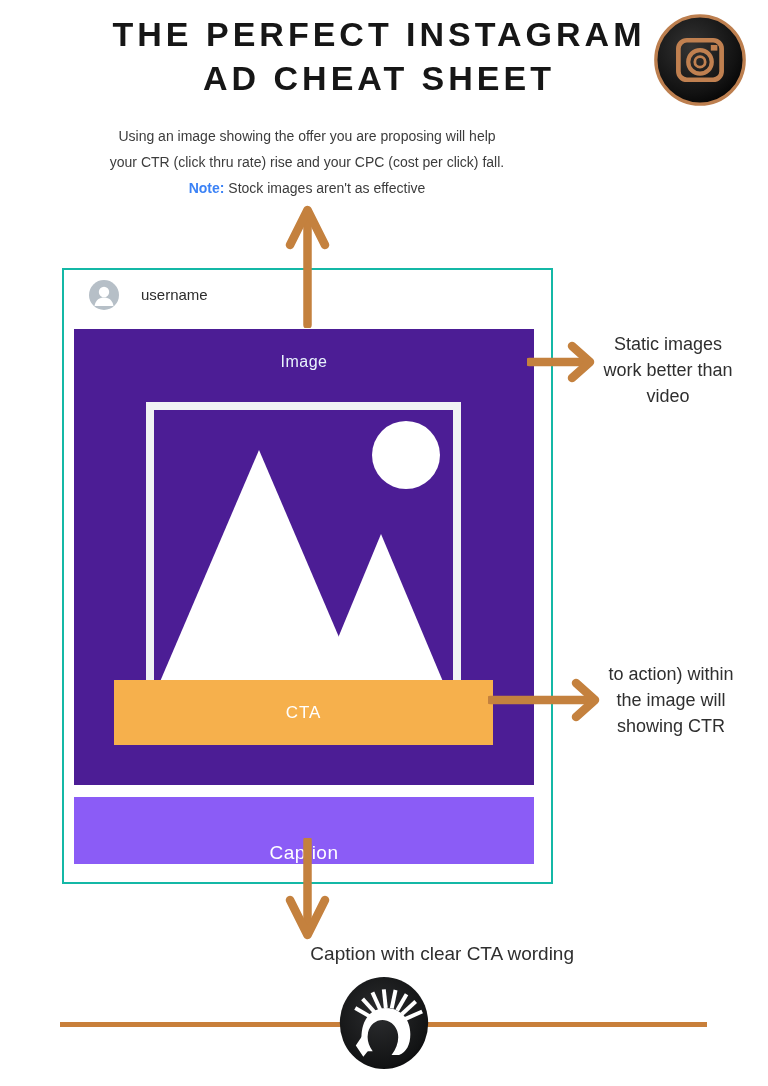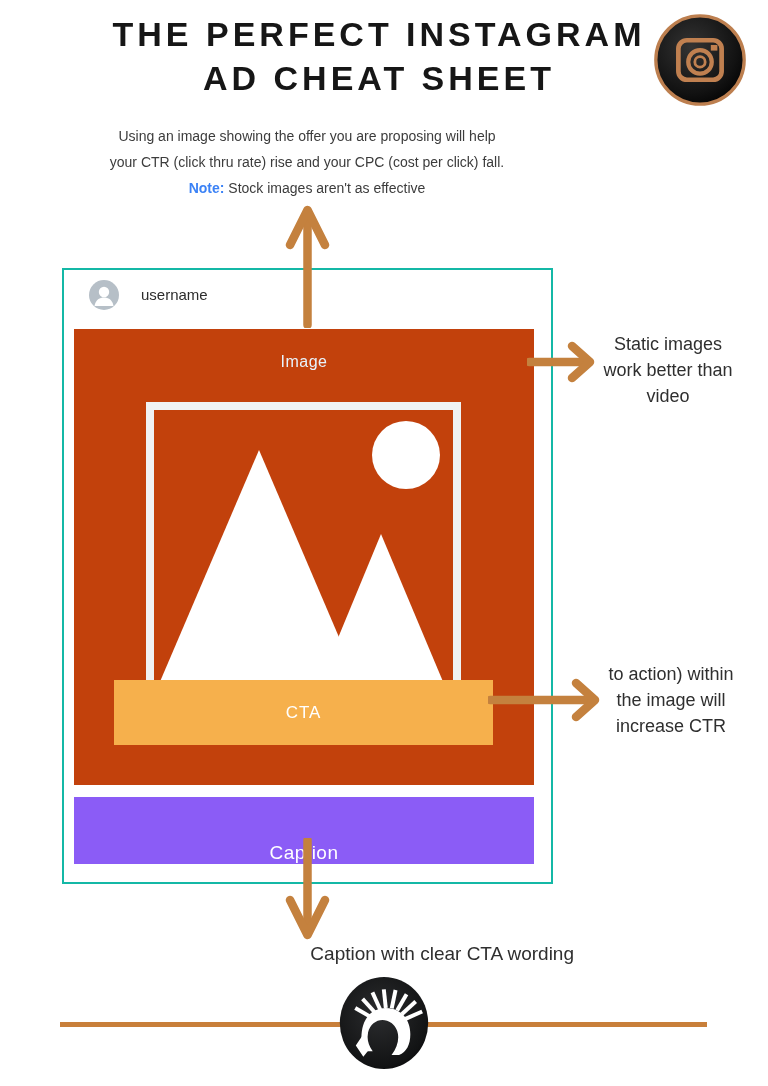--- a/index.html
+++ b/index.html
@@ -19,21 +19,21 @@
   
   .arrow{position:absolute;z-index:6;}
   .arrow svg{display:block;}
   .arrow path{stroke:#c4813e;stroke-width:8.5;fill:none;stroke-linecap:round;stroke-linejoin:round;}
 
   
   .card{position:absolute;left:62px;top:252px;width:491px;height:616px;box-sizing:border-box;
         border:2px solid #14b8a6;background:#ffffff;z-index:2;margin-top:16px;}
   .avatar{position:absolute;left:25px;top:10px;width:30px;height:30px;}
   .username{position:absolute;left:77px;top:16px;font-size:15px;color:#2d2d2d;}
-  .image-area{position:absolute;left:10px;top:59px;width:460px;height:456px;background:#c2410c;}
+  .image-area{position:absolute;left:10px;top:59px;width:460px;height:456px;background:#4c1d95;}
   .image-label{position:absolute;left:0;top:24px;width:100%;text-align:center;
                font-size:16px;color:#e8f4fd;letter-spacing:.5px;}
   .frame{position:absolute;left:72px;top:73px;width:315px;height:290px;box-sizing:border-box;
          border:8px solid #f0f2f4;}
   .frame svg{display:block;}
   .cta-bar{position:absolute;left:50px;top:410px;width:379px;height:65px;background:#f6b04c;
            display:flex;align-items:center;justify-content:center;z-index:3;}
   .cta-bar span{font-size:17px;color:#ffffff;letter-spacing:1px;}
   .caption-bar{position:absolute;left:10px;top:527px;width:460px;height:67px;background:#8b5cf6;
                display:flex;align-items:flex-end;justify-content:center;}
@@ -139,21 +139,21 @@
   <div class="arrow" style="left:488px;top:678px;">
     <svg width="116" height="44" viewBox="0 0 116 44">
       <path d="M2 22 L102 22"></path>
       <path d="M88 5 L107 22 L88 39"></path>
     </svg>
   </div>
 
   <div class="ann ann-right-bottom">
     <div>to action) within</div>
     <div>the image will</div>
-    <div>increase CTR</div>
+    <div>showing CTR</div>
   </div>
 
   <div class="arrow" style="left:285px;top:838px;">
     <svg width="45" height="102" viewBox="0 0 45 102">
       <path d="M22.5 2 L22.5 95"></path>
       <path d="M5 62 L22.5 97 L40 62"></path>
     </svg>
   </div>
 
   <div class="ann ann-bottom">Caption with clear CTA wording</div>

